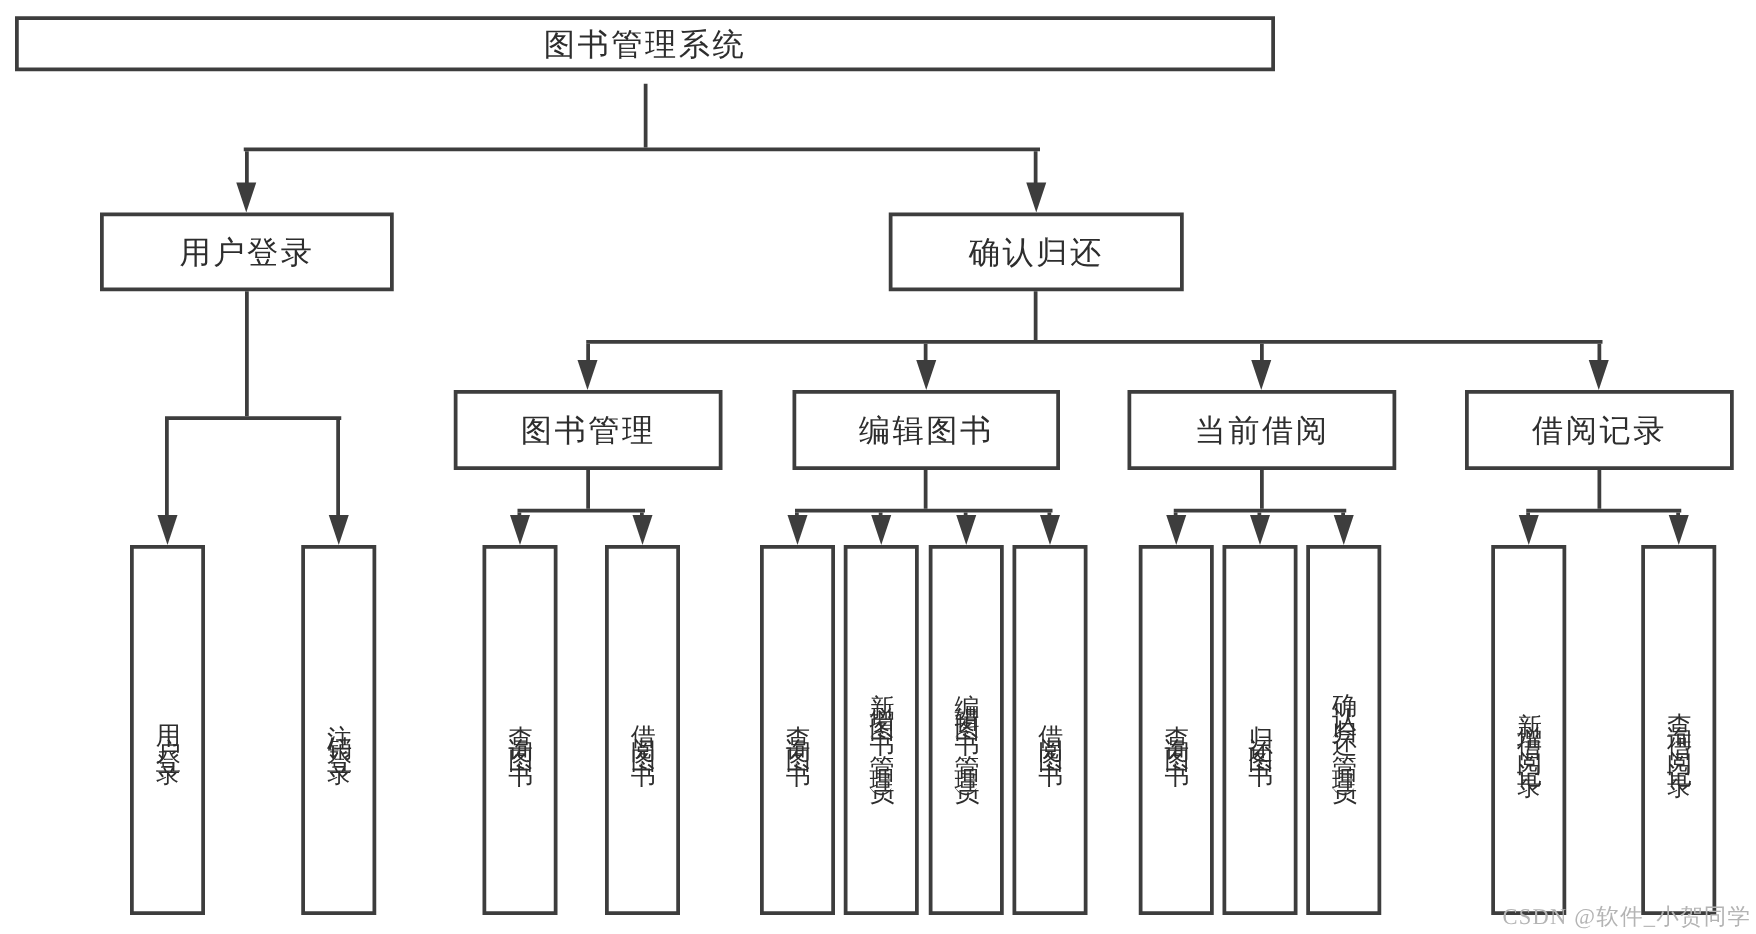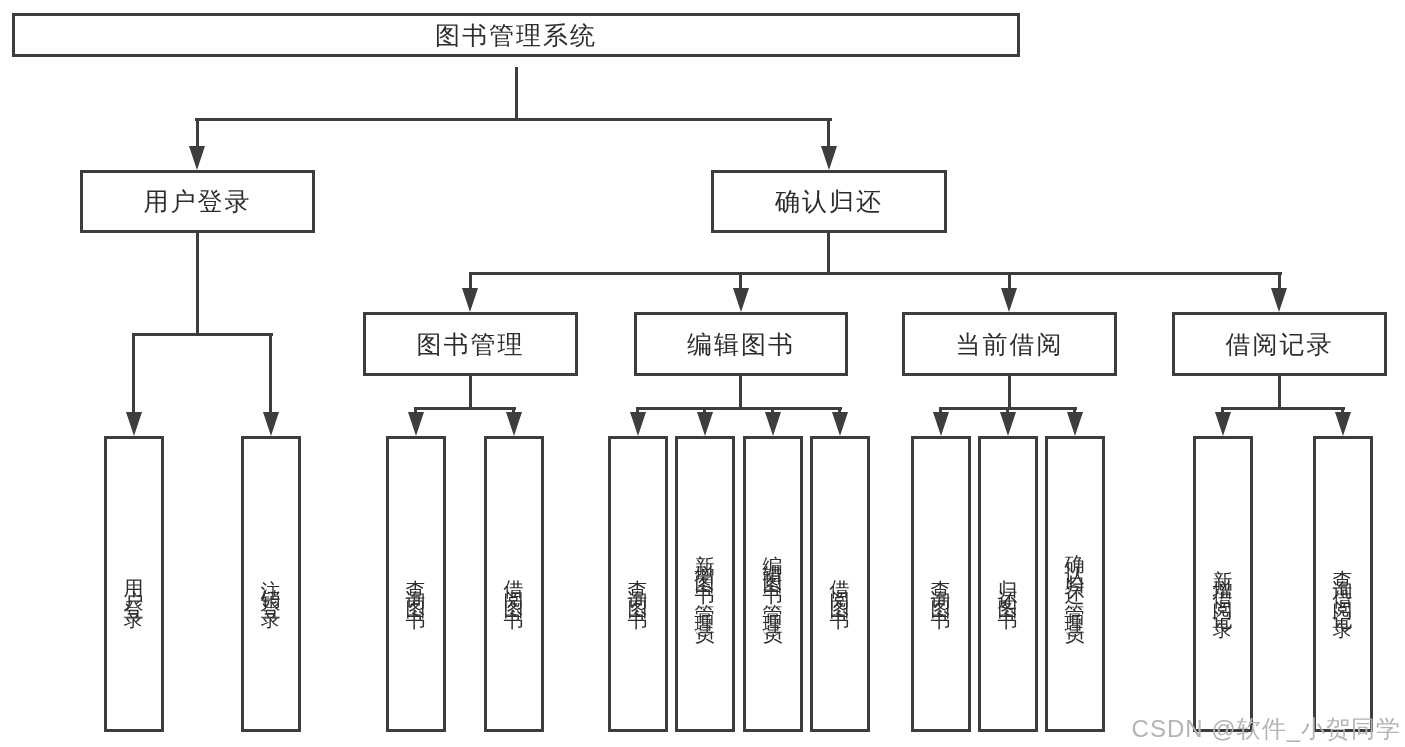--- a/index.html
+++ b/index.html
@@ -36,25 +36,26 @@
     position: absolute;
     width: 0; height: 0;
     border-left: 8px solid transparent;
     border-right: 8px solid transparent;
     border-top: 24px solid #3d3d3d;
   }
   .watermark {
     position: absolute;
     right: 4px;
     bottom: 2px;
-    font-size: 24px;
+    font-size: 18px;
     color: #b4b4b4;
     letter-spacing: 1px;
     white-space: nowrap;
     z-index: 5;
+    font-family: Liberation Serif, serif;
   }
 </style>
 </head>
 <body>
 
 <div id="stage">
 
   <div class="box hlabel" style="left:12px; top:13px; width:1008px; height:44px;">
     <span>图书管理系统</span>
   </div>

